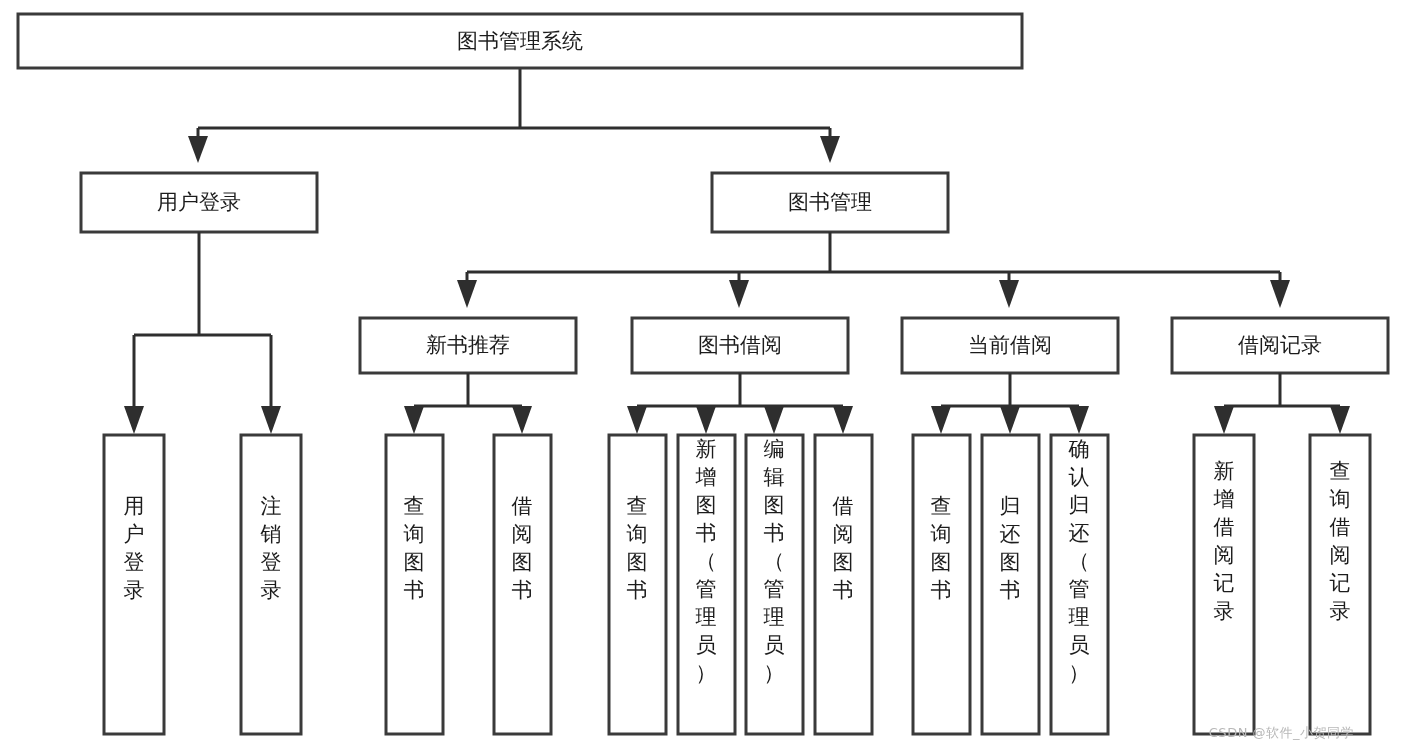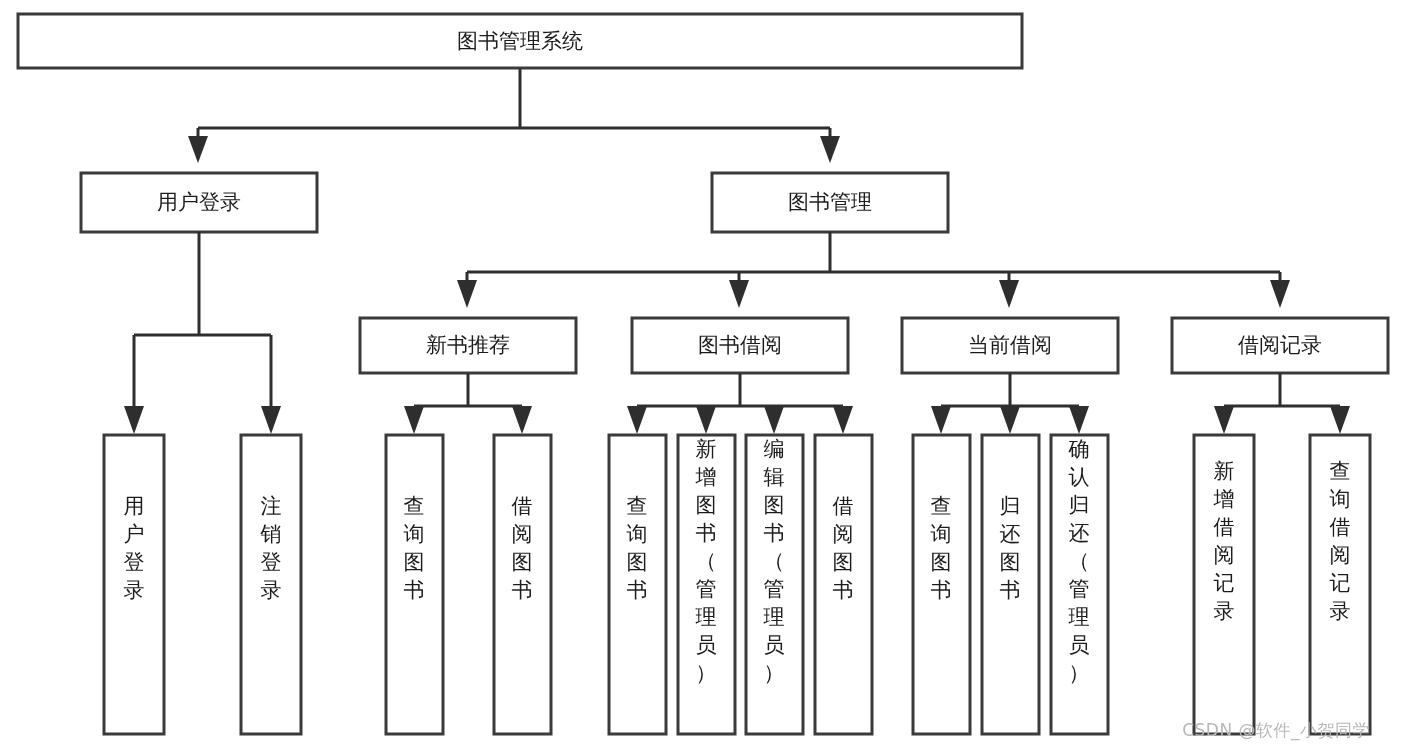--- a/index.html
+++ b/index.html
@@ -50,24 +50,24 @@
     dominant-baseline: middle;
   }
   .node-label-vertical {
     fill: #1c1c1c;
     font-family: "DejaVu Sans", "Liberation Sans", sans-serif;
     font-size: 21px;
     text-anchor: middle;
   }
   .watermark-text {
     position: absolute;
-    right: 8px;
+    right: 24px;
     bottom: 5px;
     color: #b8b8b8;
-    font-size: 17px;
+    font-size: 13px;
     font-family: "DejaVu Sans", "Liberation Sans", sans-serif;
     letter-spacing: 0.5px;
     white-space: nowrap;
     user-select: none;
   }
 </style>
 </head>
 <body>
 
 <div id="diagram-root">

